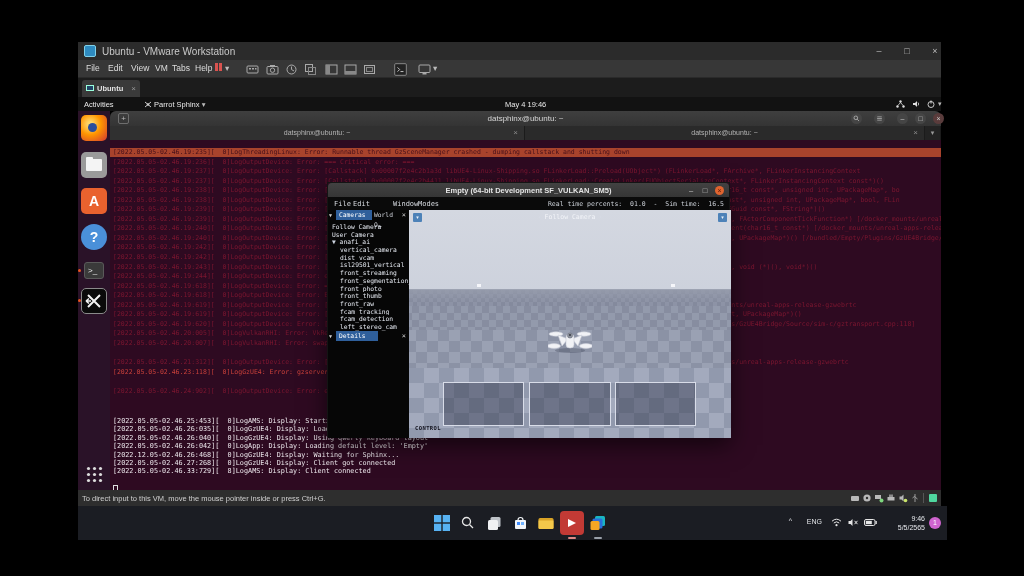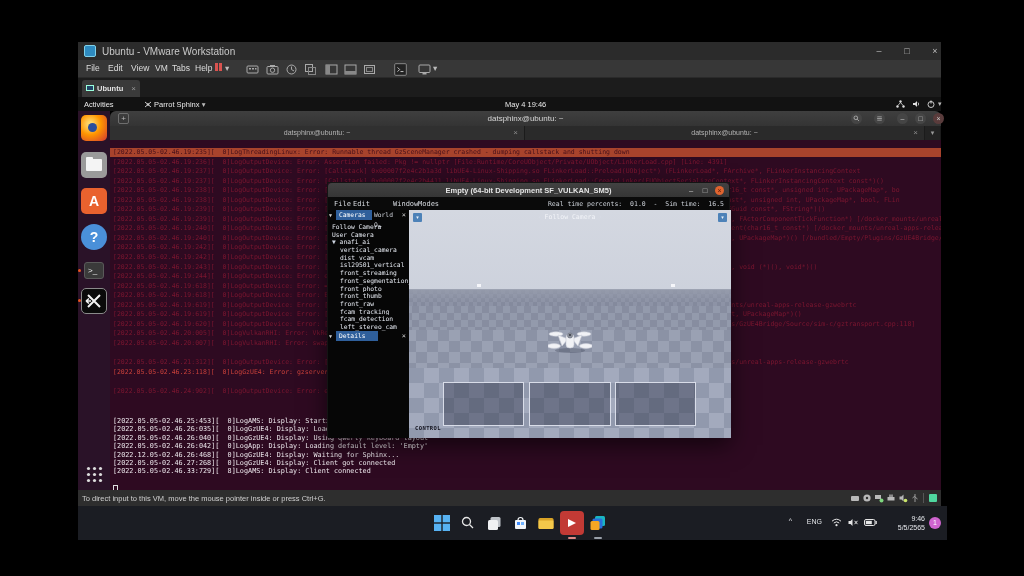--- a/index.html
+++ b/index.html
@@ -274,21 +274,21 @@
         <span class="tab-x" style="right:6px">×</span>
       </div>
       <div class="term-tab" style="left:815px;width:16px;background:#232323;color:#999"><span>▾</span></div>
     </div>
     <div id="term-content" class="mono">
       <div id="band">
         <div class="t pre">[2022.05.05-02.46.19:235][  0]LogThreadingLinux: Error: Runnable thread GzSceneManager crashed - dumping callstack and shutting down</div>
       </div>
       <div id="redlines">
 
-          <div class="rl pre dim">[2022.05.05-02.46.19:236][  0]LogOutputDevice: Error: Assertion failed: Pkg != nullptr [File:Runtime/CoreUObject/Private/UObject/LinkerLoad.cpp] [Line: 4391]</div>
+      <div class="rl pre dim">[2022.05.05-02.46.19:236][  0]LogOutputDevice: Error: === Critical error: ===</div>
           <div class="rl pre dim">[2022.05.05-02.46.19:237][  0]LogOutputDevice: Error: [Callstack] 0x00007f2e4c2b1a3d libUE4-Linux-Shipping.so FLinkerLoad::Preload(UObject*) (FLinkerLoad*, FArchive*, FLinkerInstancingContext</div>
           <div class="rl pre dim">[2022.05.05-02.46.19:237][  0]LogOutputDevice: Error: [Callstack] 0x00007f2e4c2b4411 libUE4-Linux-Shipping.so FLinkerLoad::CreateLinker(FUObjectSerializeContext*, FLinkerInstancingContext const*)()</div>
           <div class="rl pre dim">[2022.05.05-02.46.19:238][  0]LogOutputDevice: Error: [Callstack] 0x00007f2e4c0a9921 libUE4-Linux-Shipping.so StaticLoadObjectInternal(UClass*, UObject*, char16_t const*, unsigned int, UPackageMap*, bo</div>
           <div class="rl pre dim">[2022.05.05-02.46.19:238][  0]LogOutputDevice: Error: [Callstack] 0x00007f2e4c0a9a55 libUE4-Linux-Shipping.so StaticLoadObject(UClass*, UObject*, char16_t const*, unsigned int, UPackageMap*, bool, FLin</div>
           <div class="rl pre dim">[2022.05.05-02.46.19:239][  0]LogOutputDevice: Error: [Callstack] 0x00007f2e4bf11937 libUE4-Linux-Shipping.so FPackageName::DoesPackageExist(FString const&amp;, FGuid const*, FString*)()</div>
           <div class="rl pre dim">[2022.05.05-02.46.19:239][  0]LogOutputDevice: Error: [Callstack] 0x00007f2e4c9921b3 libUE4-Linux-Shipping.so UGzSceneManager::TickComponent(float, ELevelTick, FActorComponentTickFunction*) [/docker_mounts/unreal-apps-release-gzwebrtc</div>
           <div class="rl pre dim">[2022.05.05-02.46.19:240][  0]LogOutputDevice: Error: [Callstack] 0x00007f2e4c993842 libUE4-Linux-Shipping.so non-virtual thunk to UGzSceneManager::TickComponent(char16_t const*) [/docker_mounts/unreal-apps-release</div>
           <div class="rl pre dim">[2022.05.05-02.46.19:240][  0]LogOutputDevice: Error: [Callstack] 0x00007f2e4c994106 libUE4-Linux-Shipping.so FGzNode::Advertise(char16_t const*, unsigned int, UPackageMap*)() [/bundled/Empty/Plugins/GzUE4Bridge/Source/sim-c/simmods.cpp:431]</div>
           <div class="rl pre dim">[2022.05.05-02.46.19:242][  0]LogOutputDevice: Error: [Callstack] 0x00007f2e4d1002e8 libUE4-Linux-Shipping.so FEngineLoop::Tick()()</div>
           <div class="rl pre dim">[2022.05.05-02.46.19:242][  0]LogOutputDevice: Error: [Callstack] 0x00007f2e4d100b44 libUE4-Linux-Shipping.so GuardedMain(char16_t const*)()</div>

